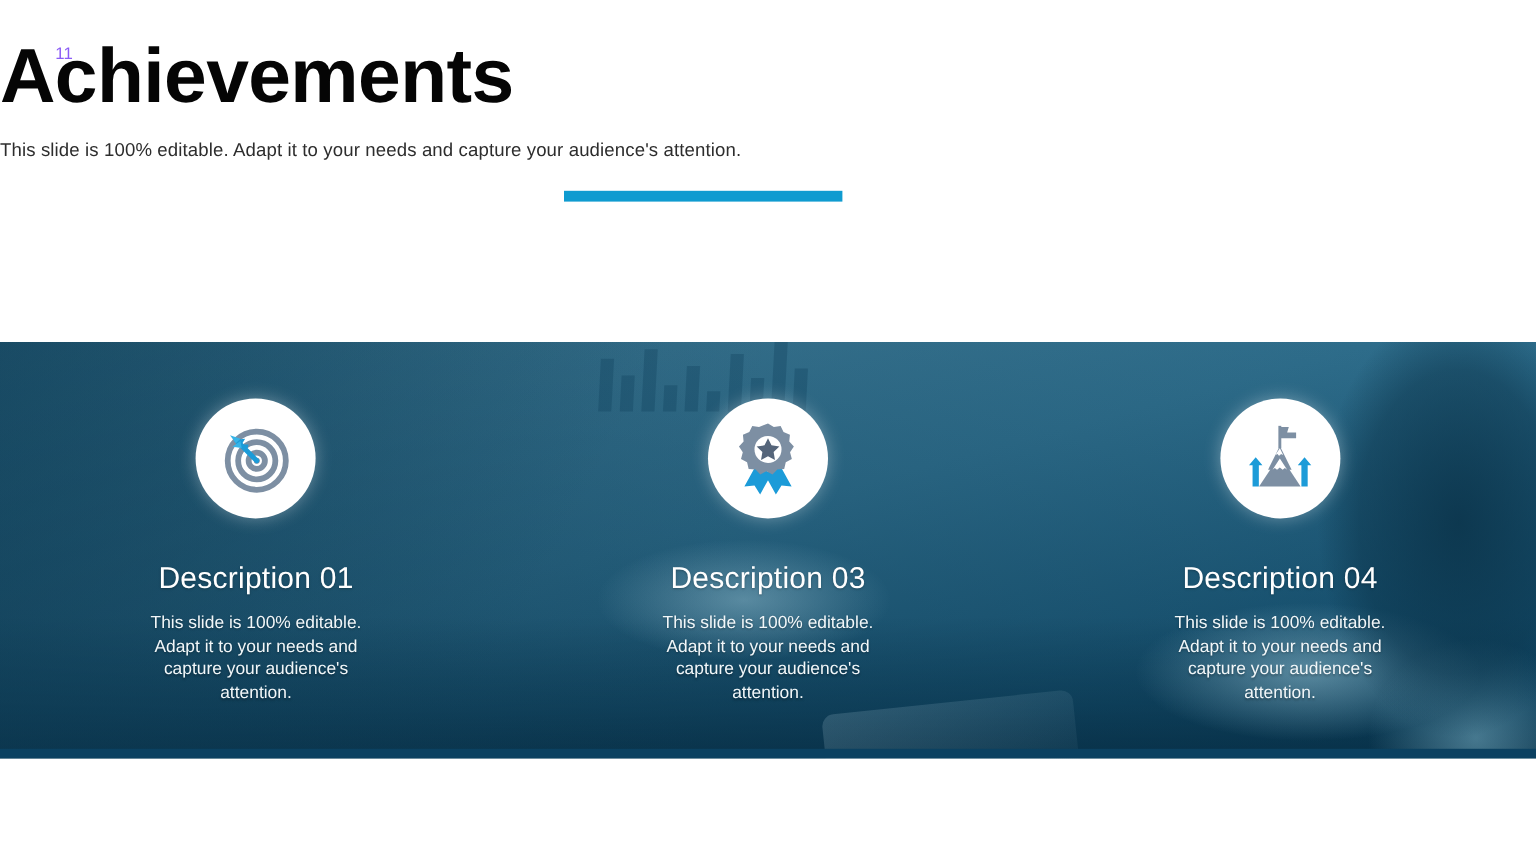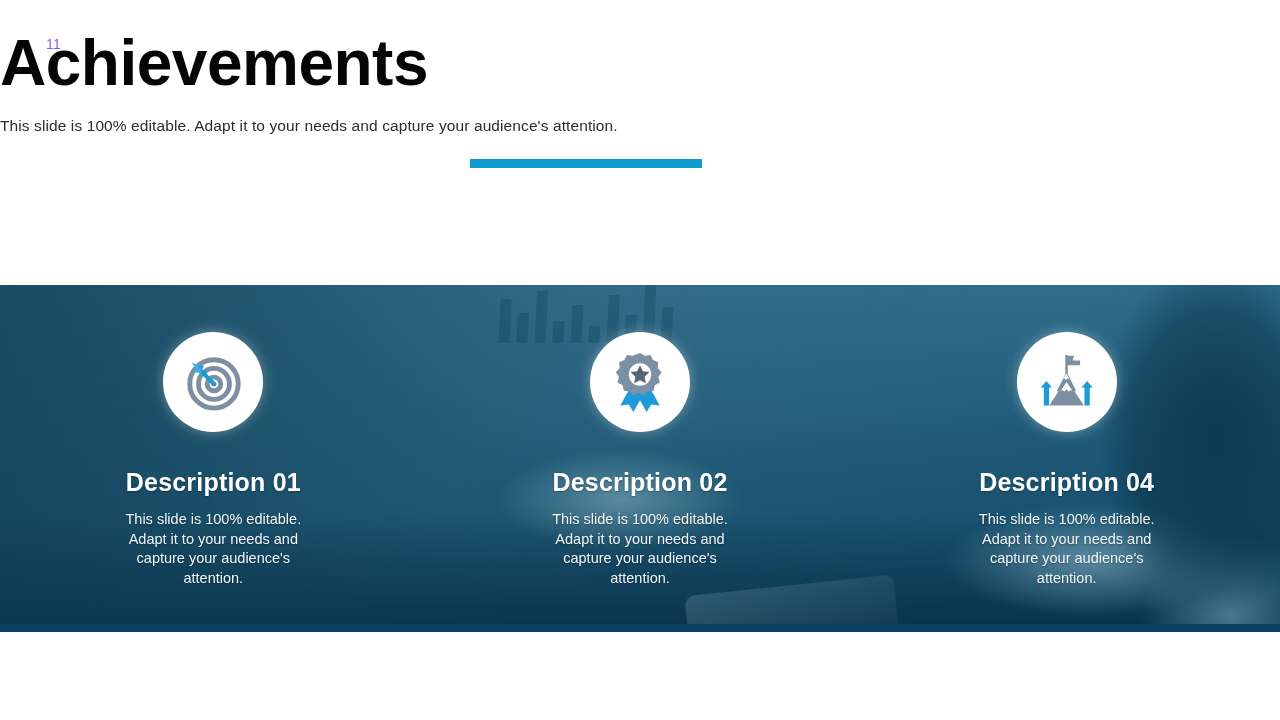--- a/index.html
+++ b/index.html
@@ -149,21 +149,21 @@
     display: flex;
     align-items: center;
     justify-content: center;
     box-shadow: 0 0 14px rgba(255,255,255,.35);
   }
   .icon-circle svg { display: block; }
 
   .col-title {
     margin-top: 36px;
     font-size: 25px;
-    font-weight: bold;
+    font-weight: normal;
     color: #ffffff;
     letter-spacing: .2px;
     text-shadow: 0 1px 2px rgba(0,0,0,.28);
   }
   .col-body {
     margin-top: 13px;
     width: 214px;
     text-align: center;
     font-size: 14.5px;
     line-height: 19.5px;
@@ -227,21 +227,21 @@
           <span>
             <svg width="60" height="62" viewBox="0 0 64 66" aria-hidden="true">
               <path d="M22 38 L11 58 l9 -1 5 8 10 -18z" fill="#1c9bd8"></path>
               <path d="M42 38 L53 58 l-9 -1 -5 8 -10 -18z" fill="#1c9bd8"></path>
               <path d="M32 2 l5.2 3.1 6-1 2.6 5.5 5.7 2.3 -0.6 6.1 4.1 4.5 -3.4 5.1 1.6 5.9 -5.4 2.9 -1.4 6 -6.1 0.5 -4.3 4.4 -5.4 -2.9 -5.4 2.9 -4.3 -4.4 -6.1 -0.5 -1.4 -6 -5.4 -2.9 1.6 -5.9 -3.4 -5.1 4.1 -4.5 -0.6 -6.1 5.7 -2.3 2.6 -5.5 6 1z" fill="#7d8fa3"></path>
               <circle cx="32" cy="25" r="12" fill="#ffffff"></circle>
               <path d="M32 15 l3.1 6.4 7 1 -5.1 5 1.2 7 -6.2 -3.3 -6.2 3.3 1.2 -7 -5.1 -5 7 -1z" fill="#55657a"></path>
             </svg>
           </span>
         </div>
-        <div class="col-title">Description 02</div>
+        <div class="col-title">Description 03</div>
         <div class="col-body">This slide is 100% editable. Adapt it to your needs and capture your audience's attention.</div>
       </div>
 
       <div class="column">
         <div class="icon-circle">
           <span>
             <svg width="64" height="58" viewBox="0 0 68 62" aria-hidden="true">
               <path d="M33.5 3 L41.5 3 L40 8 L48 8 L48 13 L33.5 13z" fill="#7d8fa3"></path>
               <rect x="32.2" y="2" width="2.6" height="20" fill="#7d8fa3"></rect>
               <path d="M33.5 20 L44 41 L23 41z" fill="#7d8fa3"></path>

